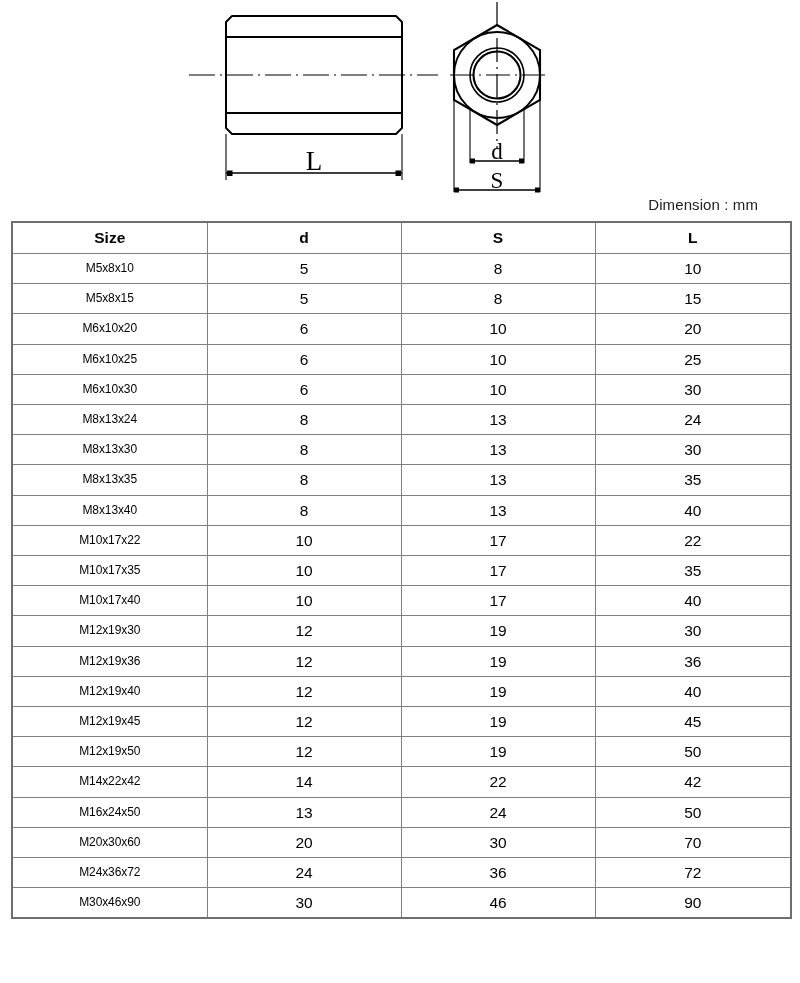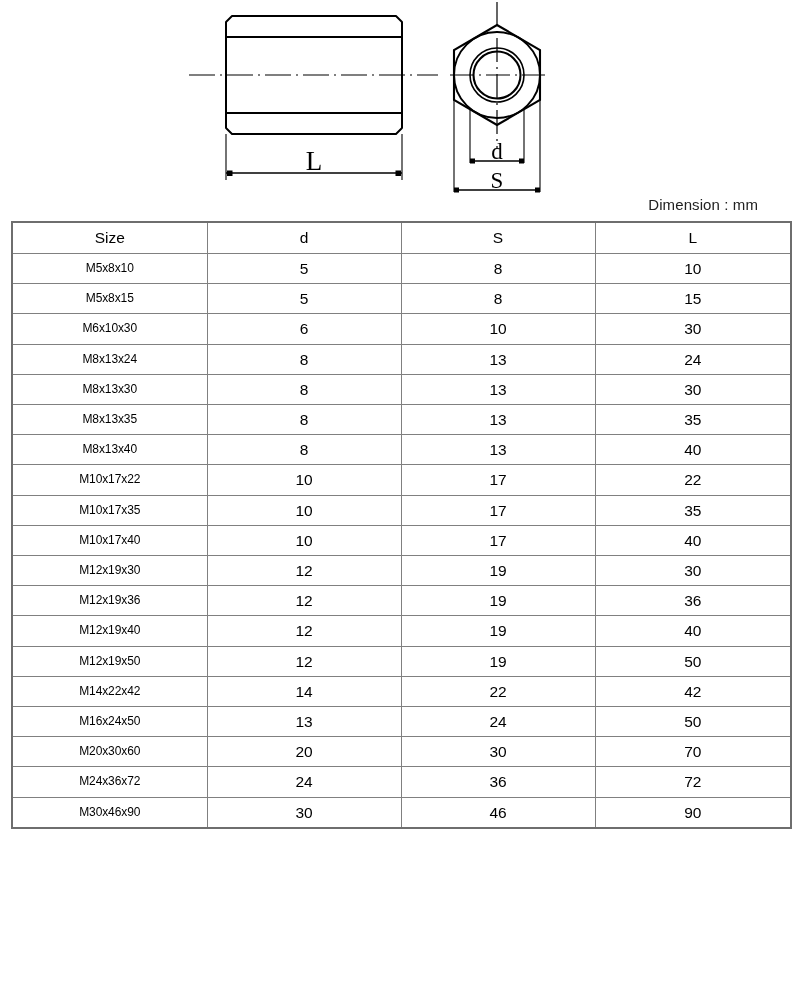--- a/index.html
+++ b/index.html
@@ -67,21 +67,21 @@
     text-align: center;
     vertical-align: middle;
     padding: 0;
     height: 29.2px;
     line-height: 29.2px;
     color: #000000;
     font-weight: normal;
     font-size: 15.5px;
   }
   table.spec-table thead th {
-    font-weight: normal;
+    font-weight: bold;
     font-size: 15.5px;
     height: 30px;
     line-height: 30px;
   }
   table.spec-table td.cell-size {
     font-size: 12px;
     letter-spacing: -0.1px;
   }
   table.spec-table td.cell-num {
     font-size: 15.5px;
@@ -179,20 +179,32 @@
           <td class="cell-num">8</td>
           <td class="cell-num">10</td>
         </tr>
         <tr>
           <td class="cell-size">M5x8x15</td>
           <td class="cell-num">5</td>
           <td class="cell-num">8</td>
           <td class="cell-num">15</td>
         </tr>
         <tr>
+          <td class="cell-size">M6x10x20</td>
+          <td class="cell-num">6</td>
+          <td class="cell-num">10</td>
+          <td class="cell-num">20</td>
+        </tr>
+        <tr>
+          <td class="cell-size">M6x10x25</td>
+          <td class="cell-num">6</td>
+          <td class="cell-num">10</td>
+          <td class="cell-num">25</td>
+        </tr>
+        <tr>
           <td class="cell-size">M6x10x30</td>
           <td class="cell-num">6</td>
           <td class="cell-num">10</td>
           <td class="cell-num">30</td>
         </tr>
         <tr>
           <td class="cell-size">M8x13x24</td>
           <td class="cell-num">8</td>
           <td class="cell-num">13</td>
           <td class="cell-num">24</td>
@@ -243,20 +255,26 @@
           <td class="cell-size">M12x19x36</td>
           <td class="cell-num">12</td>
           <td class="cell-num">19</td>
           <td class="cell-num">36</td>
         </tr>
         <tr>
           <td class="cell-size">M12x19x40</td>
           <td class="cell-num">12</td>
           <td class="cell-num">19</td>
           <td class="cell-num">40</td>
+        </tr>
+        <tr>
+          <td class="cell-size">M12x19x45</td>
+          <td class="cell-num">12</td>
+          <td class="cell-num">19</td>
+          <td class="cell-num">45</td>
         </tr>
         <tr>
           <td class="cell-size">M12x19x50</td>
           <td class="cell-num">12</td>
           <td class="cell-num">19</td>
           <td class="cell-num">50</td>
         </tr>
         <tr>
           <td class="cell-size">M14x22x42</td>
           <td class="cell-num">14</td>

